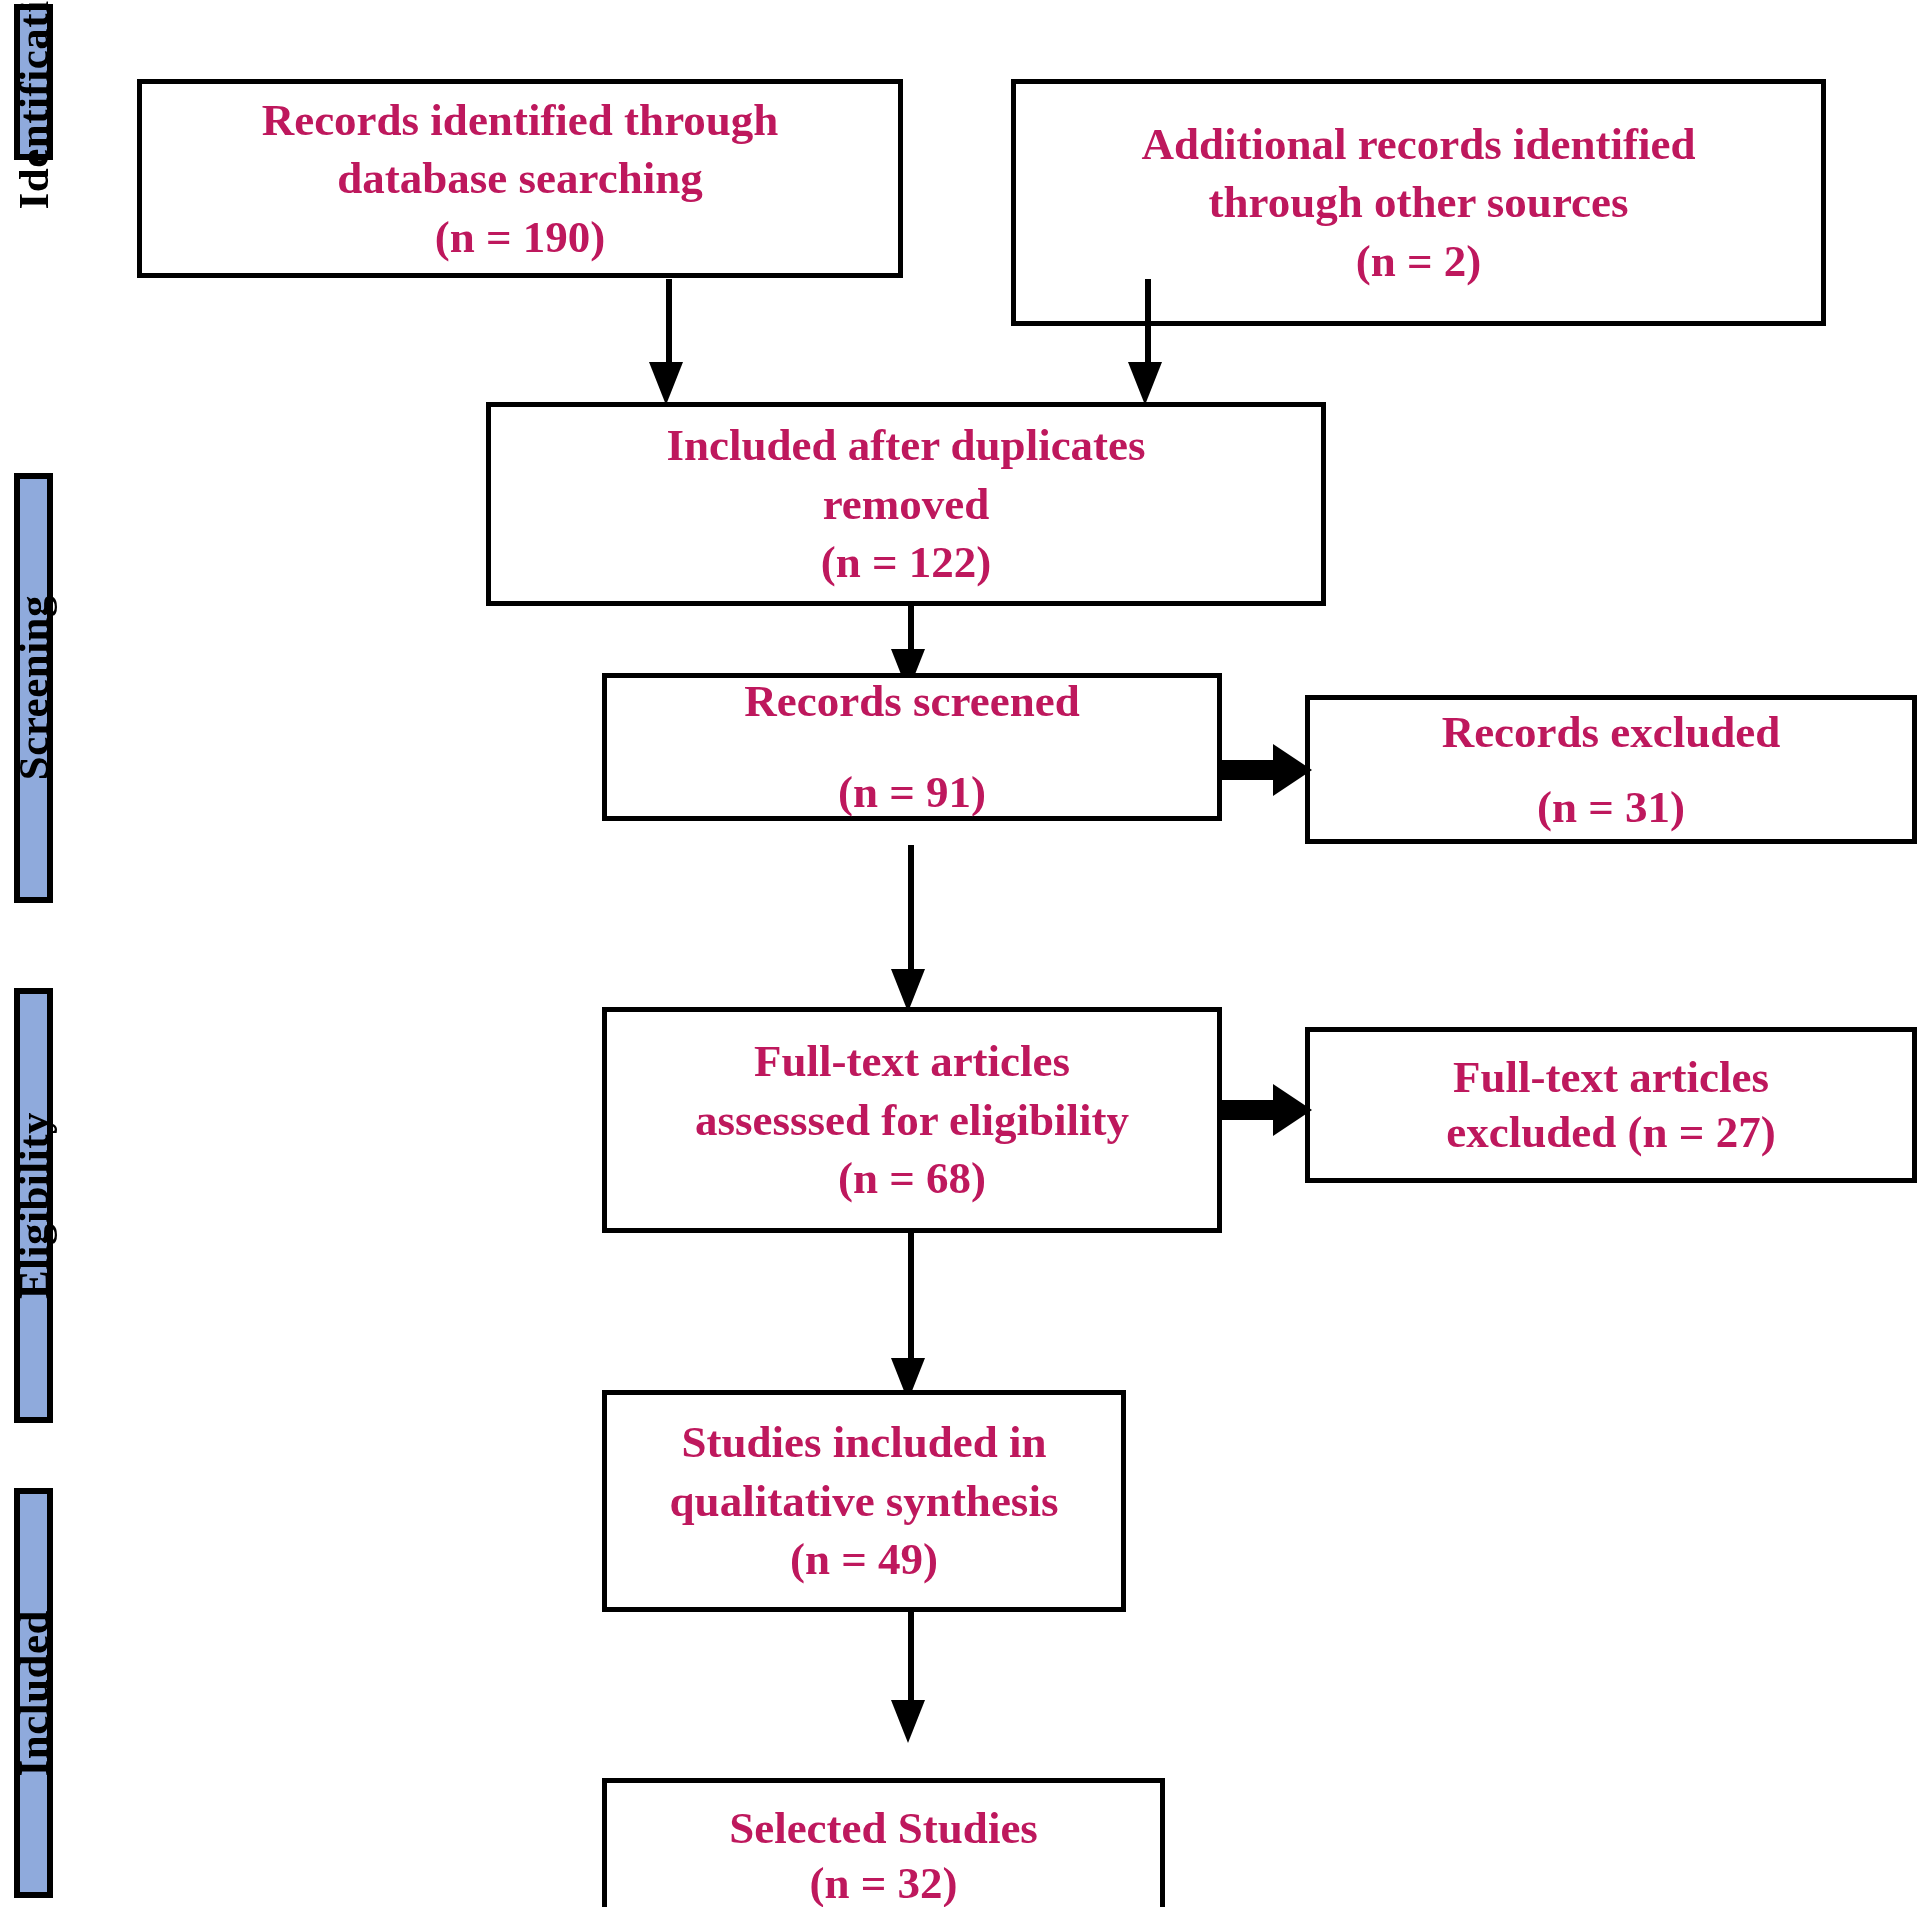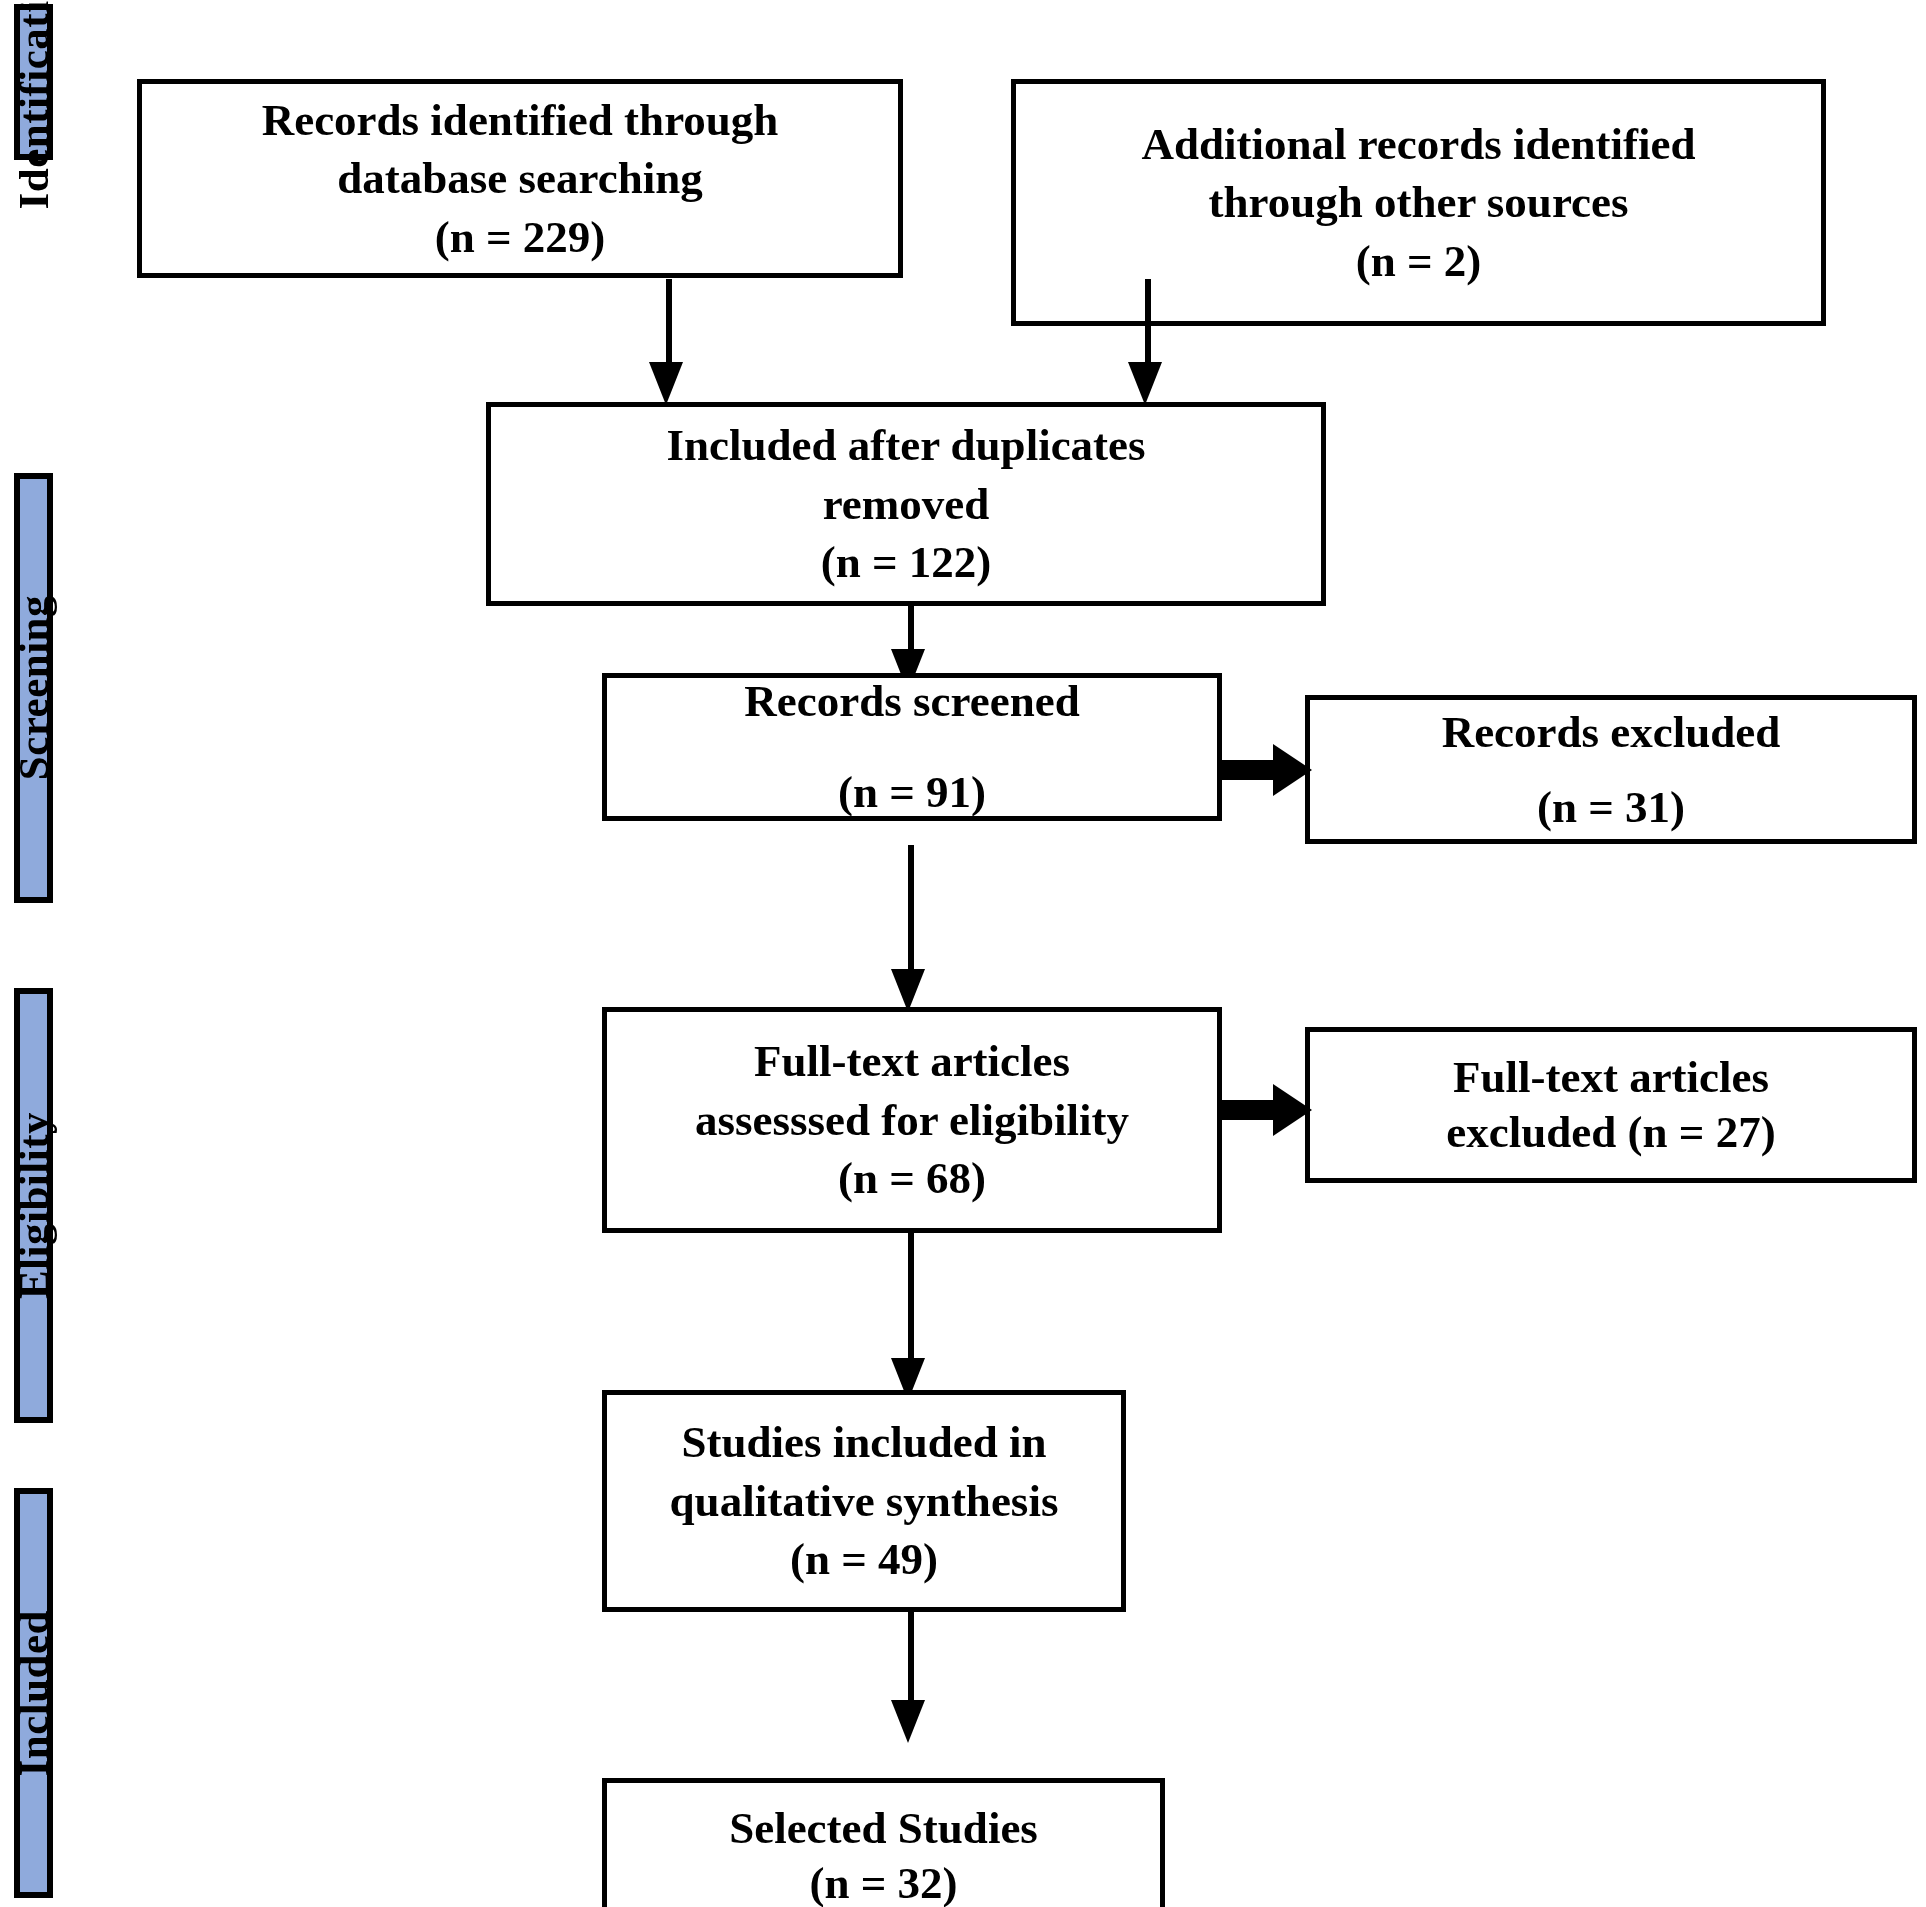--- a/index.html
+++ b/index.html
@@ -48,21 +48,21 @@
     flex-direction: column;
     align-items: center;
     justify-content: center;
     text-align: center;
     padding: 2.7px 8.2px;
   }
   .flow-box .line {
     font-weight: bold;
     font-size: 45px;
     line-height: 1.30;
-    color: #000000;
+    color: #be185d;
     white-space: nowrap;
   }
   .flow-box.tight .line { line-height: 1.22; }
 
   
   .conn { position: absolute; }
   .v-shaft {
     position: absolute;
     width: 6.3px;
     background: #000000;
@@ -106,21 +106,21 @@
     <span class="stage-label">Eligibility</span>
   </div>
 
   <div class="stage-band" style="left:13.6px; top:1488px; width:39px; height:410px;">
     <span class="stage-label">Included</span>
   </div>
 
   <div class="flow-box" style="left:137px; top:79px; width:766px; height:199px;">
     <div class="line">Records identified through</div>
     <div class="line">database searching</div>
-    <div class="line">(n = 229)</div>
+    <div class="line">(n = 190)</div>
   </div>
 
   <div class="flow-box" style="left:1011px; top:79px; width:815px; height:247px;">
     <div class="line">Additional records identified</div>
     <div class="line">through other sources</div>
     <div class="line">(n = 2)</div>
   </div>
 
   <div class="conn">
     <div class="v-shaft" style="left:666px; top:279px; height:91px;"></div>

